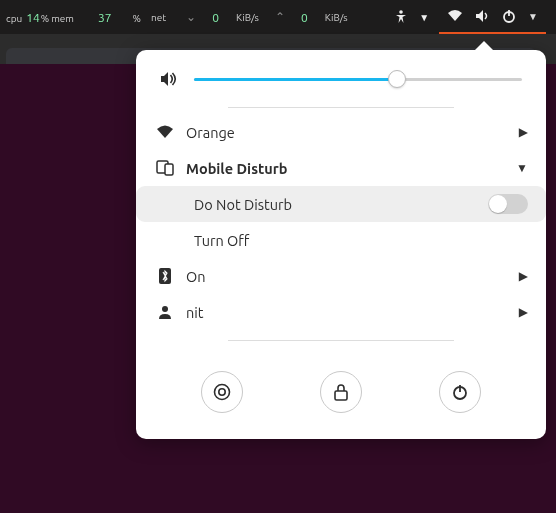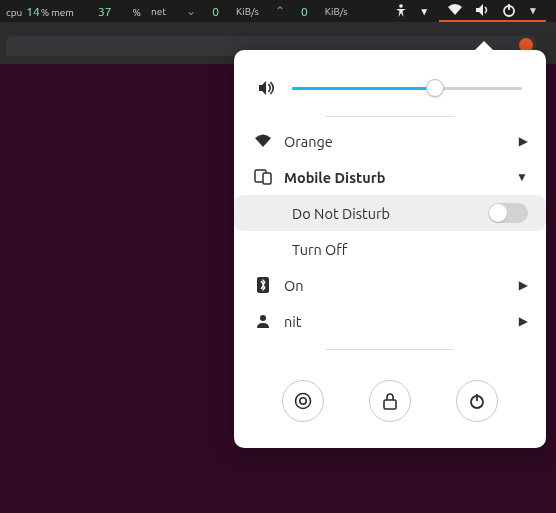--- a/index.html
+++ b/index.html
@@ -1,19 +1,19 @@
 <!DOCTYPE html>
 <html><head>
 <meta charset="utf-8">
 <style>
   * { box-sizing: border-box; margin: 0; padding: 0; font-family: Ubuntu, Cantarell, -apple-system, sans-serif; }
   body { width: 556px; height: 513px; background: #2c2c2c; overflow: hidden; position: relative; }
   
   .topbar {
-    height: 22px; background: #1d1c1c; color: #ddd; display: flex; align-items: center;
+    height: 34px; background: #1d1c1c; color: #ddd; display: flex; align-items: center;
     font-size: 12px; position: relative;
   }
   .stat { display: flex; align-items: baseline; margin-left: 6px; }
   .stat-label { font-size: 10px; color: #ccc; margin-right: 4px; }
   .stat-val { font-size: 12px; color: #86efac; }
   .stat-pct { font-size: 10px; color: #ccc; margin-left: 1px; }
   .net-grp { display: flex; align-items: center; gap: 16px; margin-left: 10px; }
   .net-arrow { color: #888; font-size: 12px; }
   .tray { margin-left: auto; display: flex; align-items: center; gap: 10px; padding-right: 10px; height: 100%; }
   .tray-icon { color: #eee; display: flex; align-items: center; }
@@ -21,23 +21,23 @@
   .tray-group.active { border-bottom: 2px solid #e95420; }
   
   .browser-bar { background: #2c2c2c; height: 34px; display: flex; align-items: center; padding-left: 6px; }
   .tab-area { background: #35363a; height: 20px; width: 530px; border-radius: 6px 6px 0 0; margin-top: 14px; position: relative; }
   .tab-area::after { content:""; position:absolute; right:3px; top:2px; width:14px; height:14px; border-radius:50%; background:#e95420; }
   
   .desktop { background: #300a24; position: absolute; top: 64px; left: 0; right: 0; bottom: 0; }
   .url-strip { position:absolute; top:64px; left:0; right:0; height:24px; background:#fff; }
   
   .popover {
-    position: absolute; top: 50px; right: 10px; width: 312px;
+    position: absolute; top: 50px; right: 10px; width: 410px;
     background: #fff; border-radius: 10px; box-shadow: 0 4px 20px rgba(0,0,0,.35);
-    padding-top: 28px; padding-bottom: 18px;
+    padding-top: 19px; padding-bottom: 18px;
   }
   .popover::before {
     content: ""; position: absolute; top: -9px; right: 52px;
     border-left: 10px solid transparent; border-right: 10px solid transparent;
     border-bottom: 10px solid #fff;
   }
   
   .vol-row { display: flex; align-items: center; padding: 0 24px 8px 24px; gap: 16px; }
   .slider { flex: 1; position: relative; height: 20px; }
   .track-bg { position: absolute; top: 9px; left: 0; right: 0; height: 3px; background: #d0d0d0; border-radius: 2px; }

